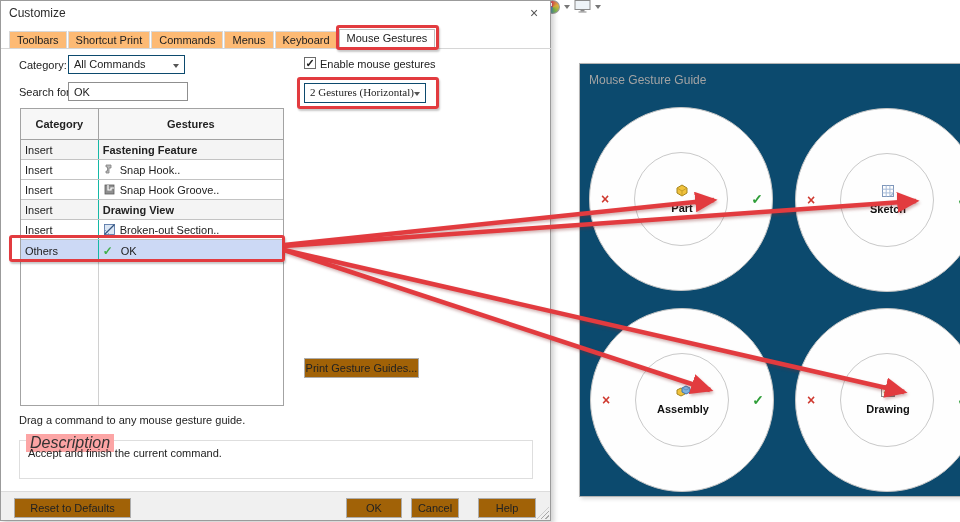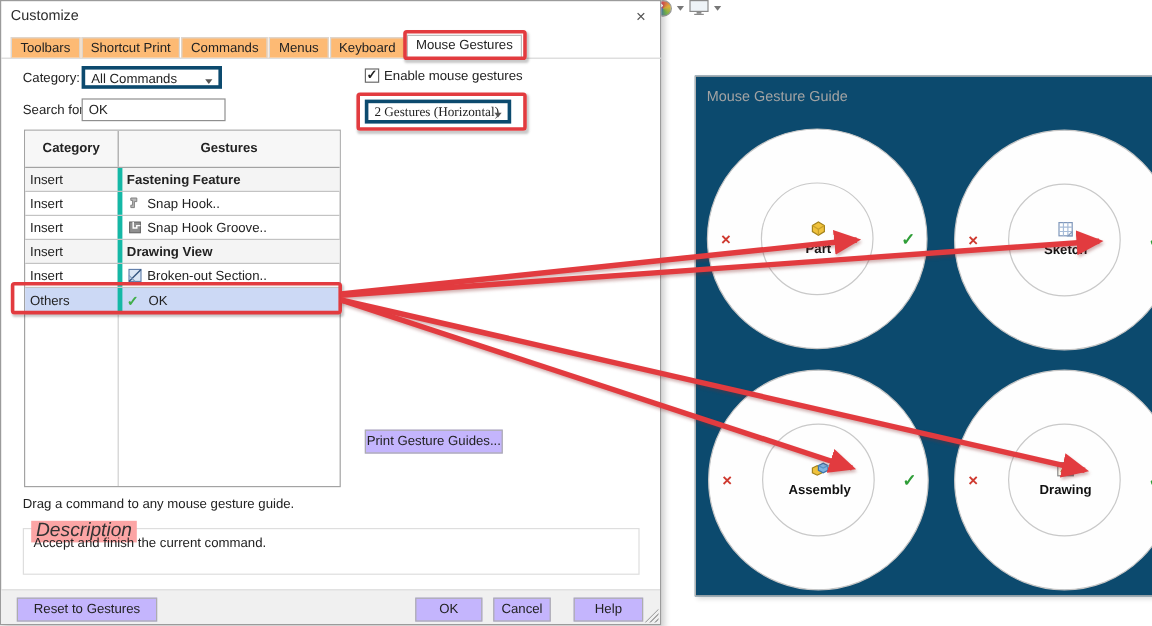--- a/index.html
+++ b/index.html
@@ -30,49 +30,49 @@
   .dialog { position:absolute; left:0; top:0; width:551px; height:521px; background:#fff;
      border:1px solid #9b9b9b; box-shadow:3px 3px 5px rgba(0,0,0,.18); z-index:3; }
   .dlg-title { position:absolute; left:8px; top:5px; font-size:12px; color:#2b2b2b; }
   .dlg-close { position:absolute; left:522px; top:2px; width:22px; height:20px; text-align:center; font-size:14px; color:#555; line-height:20px; cursor:default; }
 
   .tabstrip { position:absolute; left:0; top:30px; width:551px; height:18px; border-bottom:1px solid #d6d6d6; padding-left:8px; display:flex; align-items:flex-end; }
   .tab { position:relative; font-size:11px; color:#222; background:#fdba74; border:1px solid #d9d9d9; border-bottom:none; padding:2px 7px 2px 7px; margin-right:1px; height:17px; white-space:nowrap; }
   .tab.active { background:#fff; border-color:#bdbdbd; height:19px; z-index:4; }
 
   .lbl { position:absolute; font-size:11px; color:#222; }
-  .select { position:absolute; background:#fff; border:3px solid #0c4a6e; font-size:11px; color:#222; line-height:17px; padding:0 18px 0 5px; white-space:nowrap; overflow:hidden; }
+  .select { position:absolute; background:#fff; border:1px solid #0c4a6e; font-size:11px; color:#222; line-height:17px; padding:0 18px 0 5px; white-space:nowrap; overflow:hidden; }
   .select .chev { position:absolute; right:5px; top:8px; width:0; height:0; border-left:3.5px solid transparent; border-right:3.5px solid transparent; border-top:4px solid #555; }
   .textbox { position:absolute; background:#fff; border:1px solid #8f8f8f; font-size:11px; color:#222; line-height:17px; padding:0 5px; font-family:"Liberation Sans",sans-serif; }
 
   .checkbox { position:absolute; width:12px; height:12px; background:#fff; border:1px solid #6b6b6b; font-size:11px; line-height:11px; text-align:center; color:#222; font-weight:bold; }
 
   
   .listbox { position:absolute; left:19px; top:107px; width:264px; height:298px; border:1px solid #a3a3a3; background:#fff; }
   .col-divider { position:absolute; left:77px; top:0; width:1px; height:100%; background:#d0d0d0; }
   .trow { position:relative; display:flex; width:100%; border-bottom:1px solid #c3c3c3; font-size:11px; color:#222; }
   .thead { height:31px; background:#f7f7f7; border-bottom:1px solid #a3a3a3; font-weight:bold; }
   .thead .c1, .thead .c2 { display:flex; align-items:center; justify-content:center; }
   .c1 { width:77px; padding:0 4px; display:flex; align-items:center; }
-  .c2 { width:186px; padding:0 4px; display:flex; align-items:center; gap:4px; border-left:4px solid #14b8a6; }
+  .c2 { width:186px; padding:0 4px; display:flex; align-items:center; gap:4px; border-left:1px solid #14b8a6; }
   .thead .c2 { border-left:1px solid #a3a3a3; }
   .trow.r { height:20px; }
   .trow.group { background:#f4f4f4; }
   .trow.group .c2 { font-weight:bold; }
   .trow.selected { background:#ccd9f5; height:22px; }
   .row-icon { width:13px; height:13px; flex:0 0 13px; }
   .ok-glyph { color:#3fae49; font-weight:bold; font-size:12px; width:14px; }
 
   .hint { position:absolute; left:18px; top:413px; font-size:11px; color:#222; }
   .descbox { position:absolute; left:18px; top:439px; width:514px; height:39px; border:1px solid #dedede; background:#fff; }
   .desclabel { position:absolute; left:6px; top:-7px; background:#fca5a5; padding:0 4px; font-size:16px; color:#333;font-style:italic; }
   .desctext { position:absolute; left:8px; top:6px; font-size:11px; color:#222; }
 
   .footer { position:absolute; left:0; bottom:0; width:549px; height:29px; background:#f0f0f0; border-top:1px solid #dcdcdc; }
-  .btn { position:absolute; height:20px; background:#c4b5fd; border:1px solid #adadad; font-size:11px; color:#222; text-align:center; line-height:18px; font-family:"Liberation Sans",sans-serif; }
+  .btn { position:absolute; height:20px; background:#a16207; border:1px solid #adadad; font-size:11px; color:#222; text-align:center; line-height:18px; font-family:"Liberation Sans",sans-serif; }
   .resize-grip { position:absolute; right:1px; bottom:1px; width:12px; height:12px;
      background:repeating-linear-gradient(135deg, transparent 0 2px, #a8a8a8 2px 3px);
      clip-path:polygon(100% 0, 100% 100%, 0 100%); }
 
   
   .red-frame { position:absolute; border:3px solid #e23b3f; border-radius:3px; box-shadow:1px 2px 2px rgba(0,0,0,.22); pointer-events:none; z-index:6; }
   .arrows { position:absolute; left:0; top:0; z-index:9; pointer-events:none; filter:drop-shadow(1px 2px 1.5px rgba(130,40,40,.35)); }
 </style>
 </head>
 <body>
@@ -238,21 +238,21 @@
     <div class="btn" style="left:303px; top:357px; width:115px; height:20px;">Print Gesture Guides...</div>
 
     <div class="hint">Drag a command to any mouse gesture guide.</div>
 
     <div class="descbox">
       <span class="desclabel">Description</span>
       <div class="desctext">Accept and finish the current command.</div>
     </div>
 
     <div class="footer"></div>
-    <div class="btn" style="left:13px; top:497px; width:117px;">Reset to Gestures</div>
+    <div class="btn" style="left:13px; top:497px; width:117px;">Reset to Defaults</div>
     <div class="btn" style="left:345px; top:497px; width:56px;">OK</div>
     <div class="btn" style="left:410px; top:497px; width:48px;">Cancel</div>
     <div class="btn" style="left:477px; top:497px; width:58px;">Help</div>
     <div class="resize-grip"></div>
   </div>
 
   <svg class="arrows" width="960" height="522">
     <defs>
       <marker id="ah" markerWidth="5.4" markerHeight="4.6" refX="4.2" refY="2.3" orient="auto">
         <path d="M0,0 L5,2.3 L0,4.6 Z" fill="#e23b3f"></path>

